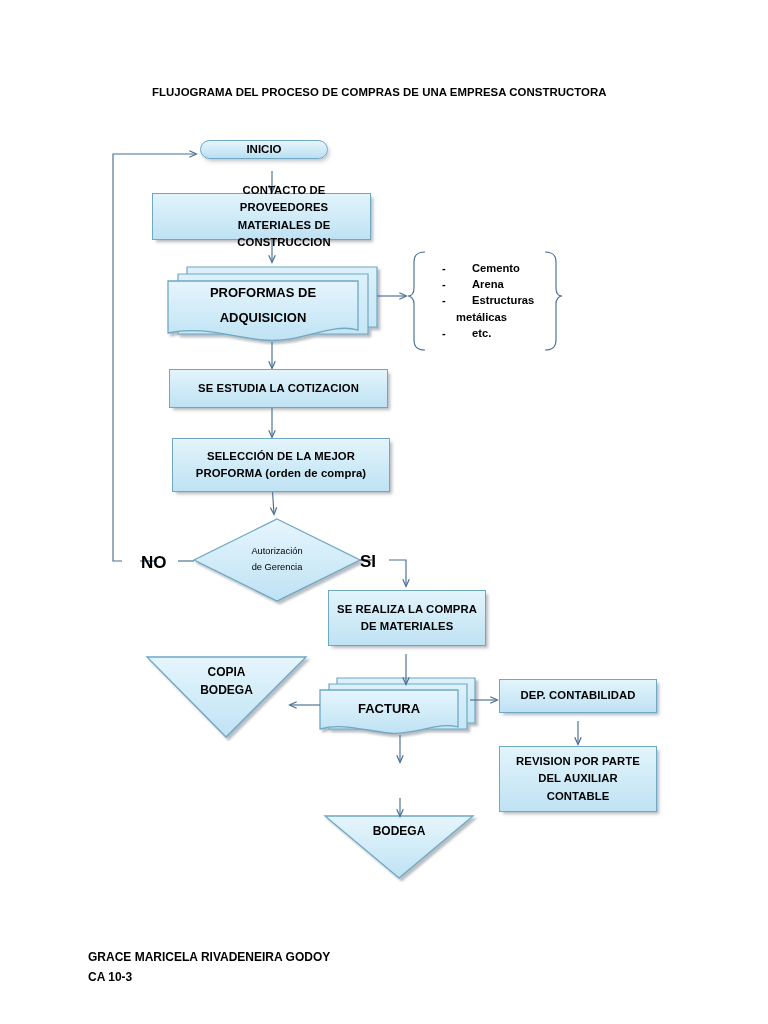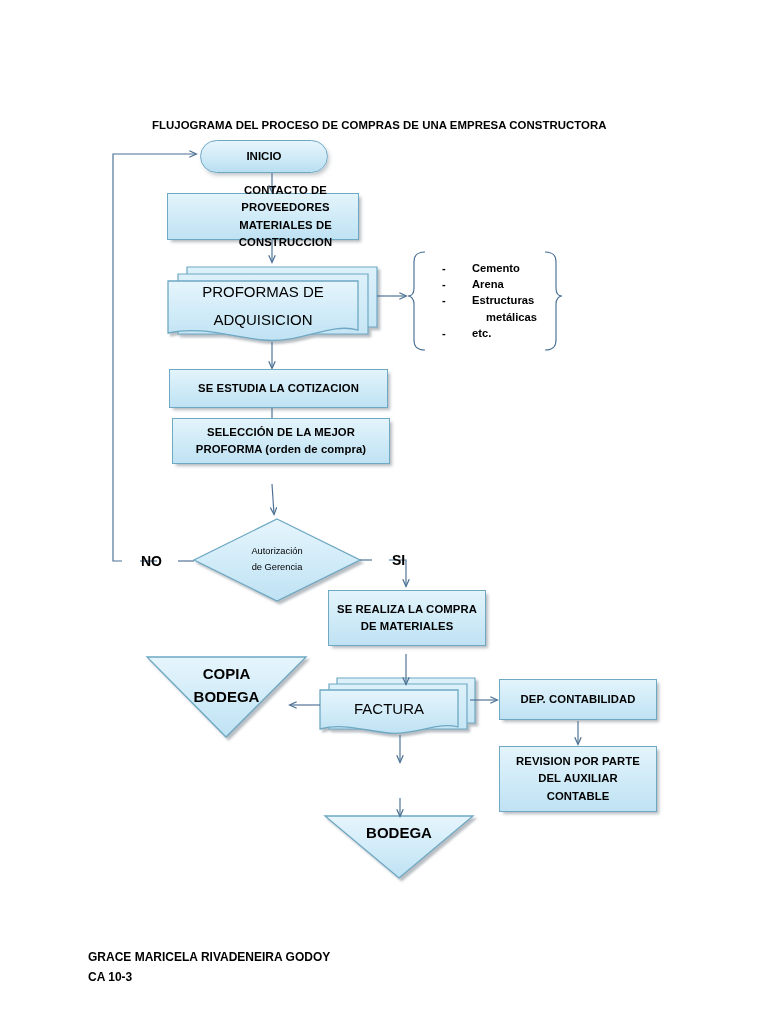--- a/index.html
+++ b/index.html
@@ -32,47 +32,47 @@
     font-weight:bold;font-size:11.5px;
   }
 
   
   .diamond{font-size:9.3px;font-weight:normal;background:transparent;border:none;
            box-shadow:none;}
   .diamond .lbl{position:relative;z-index:2;line-height:1.7;}
 
   
   .tri{background:transparent;border:none;align-items:flex-start;}
-  .tri .lbl{position:relative;z-index:2;font-weight:bold;font-size:15px;line-height:1.5;text-align:center;}
+  .tri .lbl{position:relative;z-index:2;font-weight:bold;font-size:12px;line-height:1.5;text-align:center;}
 
   
   .stack{background:transparent;border:none;}
-  .stack .lbl{position:relative;z-index:3;font-weight:normal;font-size:15px;line-height:1.9;}
+  .stack .lbl{position:relative;z-index:3;font-weight:bold;font-size:13px;line-height:1.9;}
 
   
   .title{position:absolute;font-weight:bold;font-size:11.4px;color:#000;letter-spacing:.05px;}
   .footer{position:absolute;font-weight:bold;font-size:12px;color:#000;line-height:1.65;
           white-space:pre-line;}
 
   
   .bracketbox{position:absolute;}
   .bracketbox .items{position:absolute;left:28px;top:12px;font-size:11.2px;font-weight:bold;
                      color:#000;line-height:1.45;}
   .bracketbox .row{display:flex;}
   .bracketbox .dash{width:30px;}
-  .bracketbox .cont{margin-left:44px;}
-
-  .edgelabel{position:absolute;font-weight:bold;font-size:14px;color:#000;}
+  .bracketbox .cont{margin-left:14px;}
+
+  .edgelabel{position:absolute;font-weight:bold;font-size:17px;color:#000;}
 </style>
 </head>
 <body>
 
 <div id="canvas">
 
-  <div class="title" style="left:152px;top:86px;margin-top:33px;">FLUJOGRAMA DEL PROCESO DE COMPRAS DE UNA EMPRESA CONSTRUCTORA</div>
+  <div class="title" style="left:152px;top:86px;">FLUJOGRAMA DEL PROCESO DE COMPRAS DE UNA EMPRESA CONSTRUCTORA</div>
 
   <svg class="layer" viewBox="0 0 768 1024">
     <defs>
       <marker id="arw" markerWidth="9" markerHeight="9" refX="6.2" refY="3.2" orient="auto" markerUnits="strokeWidth">
         <path d="M0.4,0.4 L6.6,3.2 L0.4,6.0" fill="none" stroke="#4a6f93" stroke-width="1.05"></path>
       </marker>
 
       <linearGradient id="gshape" x1="0" y1="0" x2="0" y2="1">
         <stop offset="0%" stop-color="#e6f5fc"></stop>
         <stop offset="45%" stop-color="#d4edf9"></stop>
@@ -157,66 +157,66 @@
       <path d="M470,700 L497,700" marker-end="url(#arw)"></path>
 
       <path d="M578,721 L578,744" marker-end="url(#arw)"></path>
 
       <path d="M400,735 L400,762" marker-end="url(#arw)"></path>
 
       <path d="M400,798 L400,816" marker-end="url(#arw)"></path>
     </g>
   </svg>
 
-  <div class="node pill" style="left:200px;top:140px;width:128px;height:33px;">
+  <div class="node pill" style="left:200px;top:140px;width:128px;height:19px;">
     <span class="lbl">INICIO</span>
   </div>
 
-  <div class="node proc" style="left:167px;top:193px;width:192px;height:47px;padding-left:45px;">
+  <div class="node proc" style="left:152px;top:193px;width:219px;height:47px;padding-left:45px;">
     <span class="lbl">CONTACTO DE PROVEEDORES
 MATERIALES DE CONSTRUCCION</span>
   </div>
 
   <div class="node stack" style="left:168px;top:281px;width:190px;height:50px;">
     <span class="lbl">PROFORMAS DE
 ADQUISICION</span>
   </div>
 
   <div class="node proc" style="left:169px;top:369px;width:219px;height:39px;text-align:right;">
     <span class="lbl">SE ESTUDIA LA COTIZACION</span>
   </div>
 
-  <div class="node proc" style="left:172px;top:418px;width:218px;height:46px;">
+  <div class="node proc" style="left:172px;top:438px;width:218px;height:54px;">
     <span class="lbl">SELECCIÓN DE LA MEJOR
 PROFORMA (orden de compra)</span>
   </div>
 
   <div class="node diamond" style="left:212px;top:535px;width:130px;height:50px;">
     <span class="lbl">Autorización
 de Gerencia</span>
   </div>
 
   <div class="edgelabel" style="left:141px;top:553px;">NO</div>
-  <div class="edgelabel" style="left:392px;top:552px;">SI</div>
+  <div class="edgelabel" style="left:360px;top:552px;">SI</div>
 
   <div class="node proc" style="left:328px;top:590px;width:158px;height:56px;">
     <span class="lbl">SE REALIZA LA COMPRA
 DE MATERIALES</span>
   </div>
 
   <div class="node stack" style="left:320px;top:692px;width:138px;height:34px;">
     <span class="lbl">FACTURA</span>
   </div>
 
   <div class="node tri" style="left:147px;top:663px;width:159px;height:44px;">
     <span class="lbl">COPIA
 BODEGA</span>
   </div>
 
-  <div class="node proc" style="left:499px;top:679px;width:158px;height:41px;">
+  <div class="node proc" style="left:499px;top:679px;width:158px;height:34px;">
     <span class="lbl">DEP. CONTABILIDAD</span>
   </div>
 
   <div class="node proc" style="left:499px;top:746px;width:158px;height:66px;">
     <span class="lbl">REVISION POR PARTE
 DEL AUXILIAR
 CONTABLE</span>
   </div>
 
 

